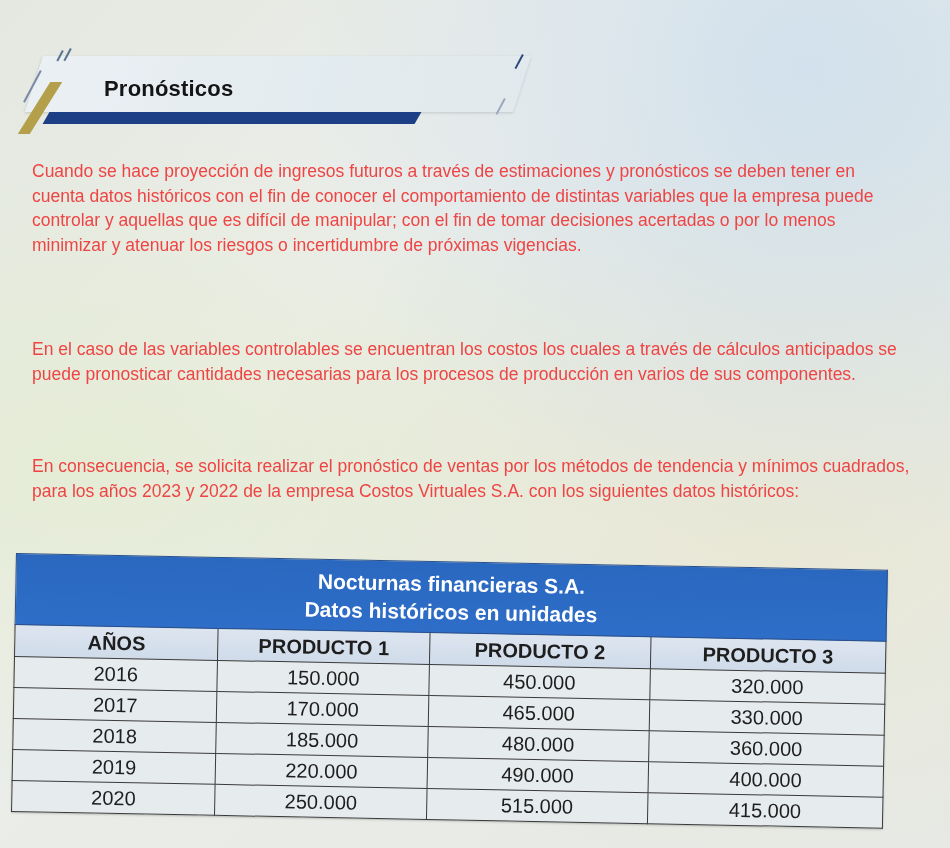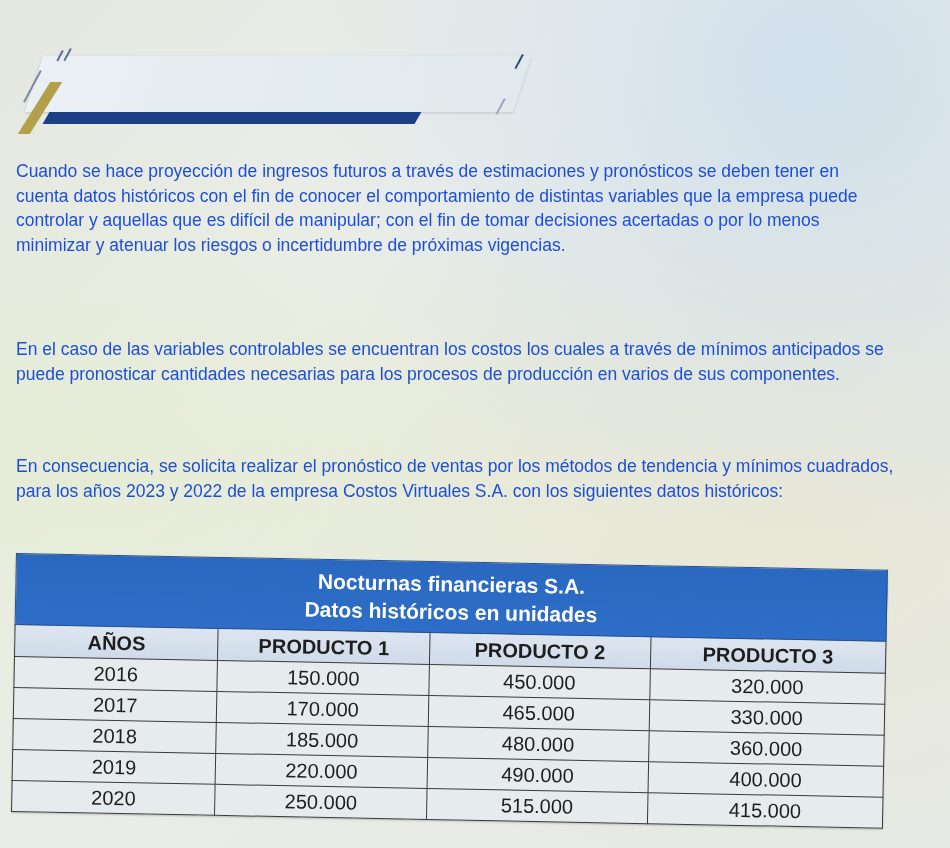--- a/index.html
+++ b/index.html
@@ -69,25 +69,25 @@
       top: 36px;
       font-size: 22px;
       font-weight: bold;
       color: #141414;
       letter-spacing: 0.2px;
     }
 
     
     .paragraph {
       position: absolute;
-      left: 16px;
+      left: 32px;
       width: 880px;
       font-size: 17.5px;
       line-height: 24.5px;
-      color: #1d4ed8;
+      color: #ef4444;
       margin: 0;
     }
     .p1 { top: 159px; }
     .p2 { top: 337px; }
     .p3 { top: 454px; }
 
     
     .table-wrap {
       position: absolute;
       left: 16px;
@@ -138,24 +138,25 @@
 
 <div class="banner">
   <div class="banner-panel"></div>
   <div class="banner-gold-bar"></div>
   <div class="banner-blue-bar"></div>
   <div class="banner-slash" style="left:62px; top:10px; height:12px;"></div>
   <div class="banner-slash" style="left:70px; top:8px; height:14px;"></div>
   <div class="banner-slash" style="left:40px; top:30px; height:36px; background:#7a8aa6;"></div>
   <div class="banner-slash" style="left:522px; top:14px; height:16px; background:#2d4a7a;"></div>
   <div class="banner-slash" style="left:504px; top:58px; height:18px; background:#9aa7bc;"></div>
+  <div class="banner-title">Pronósticos</div>
 </div>
 
 <p class="paragraph p1">Cuando se hace proyección de ingresos futuros a través de estimaciones y pronósticos se deben tener en cuenta datos históricos con el fin de conocer el comportamiento de distintas variables que la empresa puede controlar y aquellas que es difícil de manipular; con el fin de tomar decisiones acertadas o por lo menos minimizar y atenuar los riesgos o incertidumbre de próximas vigencias.</p>
-<p class="paragraph p2">En el caso de las variables controlables se encuentran los costos los cuales a través de mínimos anticipados se puede pronosticar cantidades necesarias para los procesos de producción en varios de sus componentes.</p>
+<p class="paragraph p2">En el caso de las variables controlables se encuentran los costos los cuales a través de cálculos anticipados se puede pronosticar cantidades necesarias para los procesos de producción en varios de sus componentes.</p>
 <p class="paragraph p3">En consecuencia, se solicita realizar el pronóstico de ventas por los métodos de tendencia y mínimos cuadrados, para los años 2023 y 2022 de la empresa Costos Virtuales S.A. con los siguientes datos históricos:</p>
 
 <div class="table-wrap">
   <table class="data-table">
     <thead>
       <tr>
         <th class="title-cell" colspan="4">
           <div>Nocturnas financieras S.A.</div>
           <div>Datos históricos en unidades</div>
         </th>

